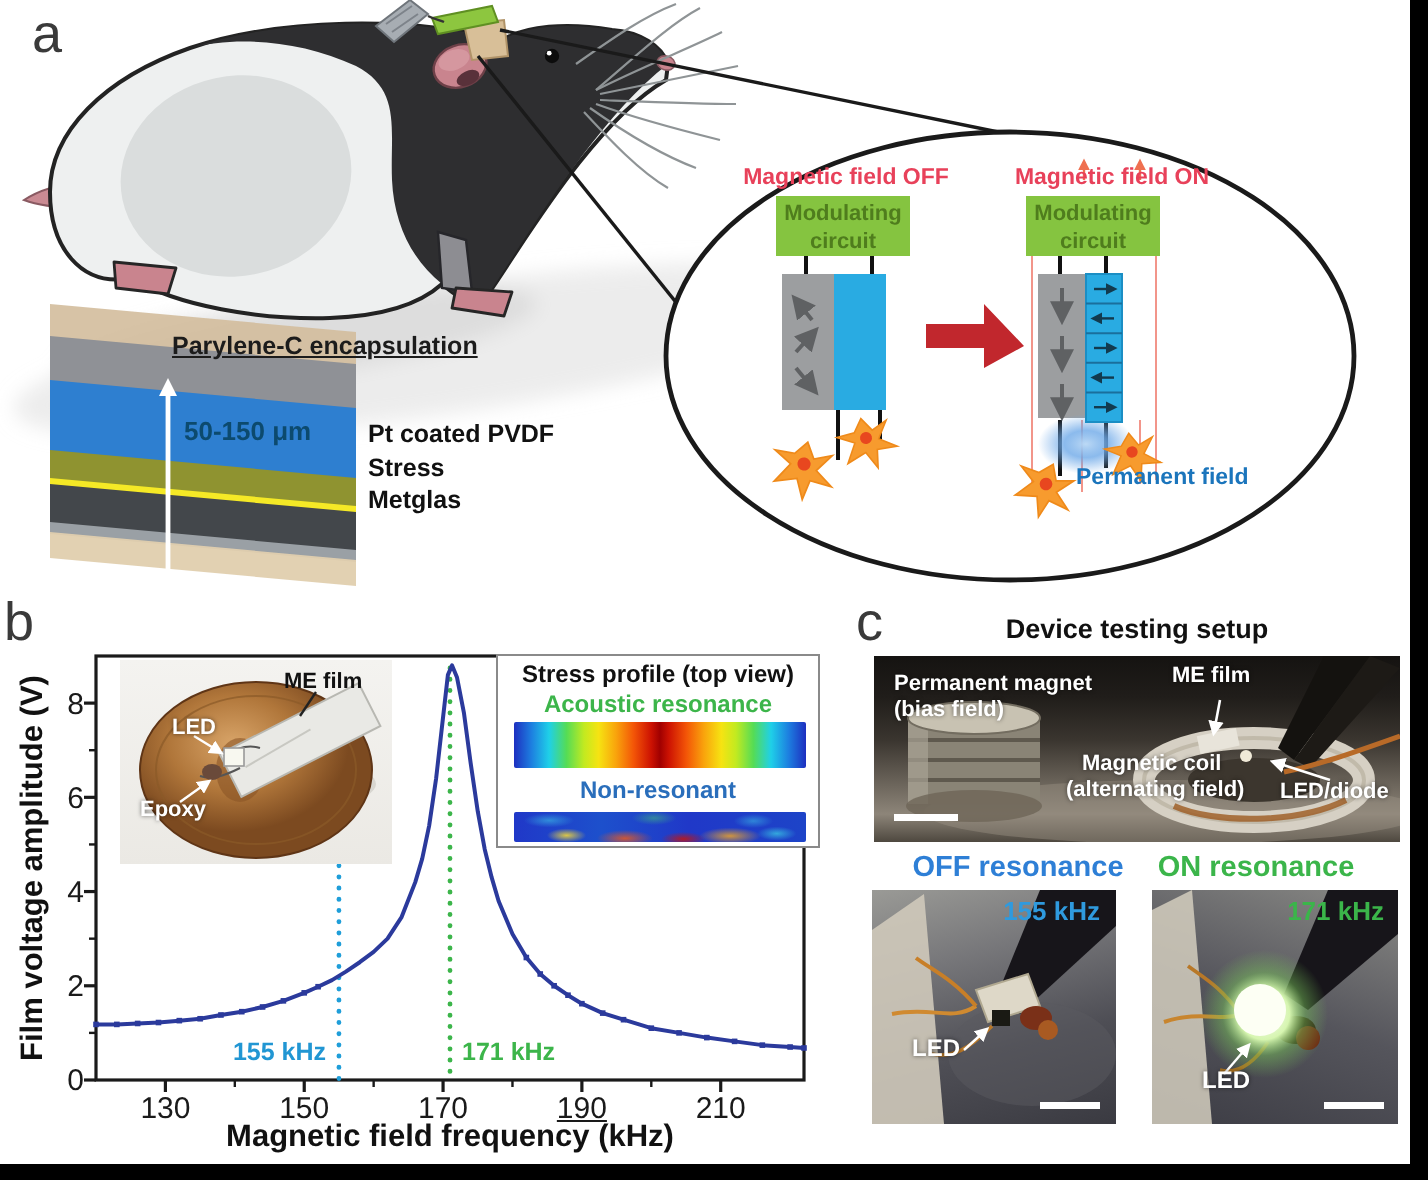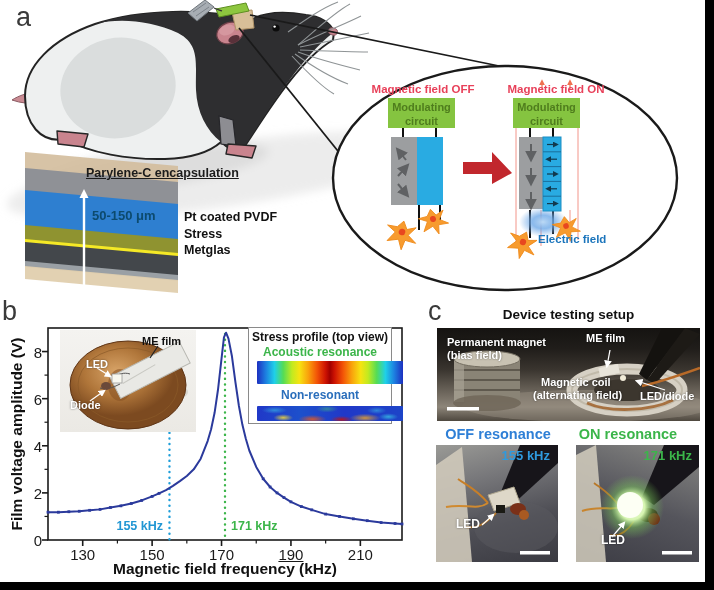--- a/index.html
+++ b/index.html
@@ -288,21 +288,21 @@
   <div class="abs lbl ctr" style="left:360px;top:83px;width:126px;font-size:11.5px;font-weight:700;color:#e8415a;">Magnetic field OFF</div>
   <div class="abs lbl ctr" style="left:493px;top:83px;width:126px;font-size:11.5px;font-weight:700;color:#e8415a;">Magnetic field ON</div>
   <div class="abs lbl ctr" style="left:388px;top:98px;width:67px;height:30px;background:#85c440;font-size:11px;font-weight:600;color:#4f7d1d;line-height:14px;padding-top:2px;box-sizing:border-box;z-index:5;">
     <span>Modulating</span><br>
     <span>circuit</span>
   </div>
   <div class="abs lbl ctr" style="left:513px;top:98px;width:67px;height:30px;background:#85c440;font-size:11px;font-weight:600;color:#4f7d1d;line-height:14px;padding-top:2px;box-sizing:border-box;z-index:5;">
     <span>Modulating</span><br>
     <span>circuit</span>
   </div>
-  <div class="abs lbl" style="left:538px;top:233px;font-size:11.5px;font-weight:700;color:#1b75bc;">Electric field</div>
+  <div class="abs lbl" style="left:538px;top:233px;font-size:11.5px;font-weight:700;color:#1b75bc;">Permanent field</div>
 
   <div class="abs lbl ctr sem" style="left:48px;top:560px;width:354px;font-size:15.5px;">Magnetic field frequency (kHz)</div>
   <div class="abs lbl ctr sem" style="left:8px;top:540px;width:212px;font-size:15.5px;transform-origin:0 0;transform:rotate(-90deg);">Film voltage amplitude (V)</div>
   <div class="abs lbl rt" style="left:103px;top:519px;width:60px;font-size:12.5px;font-weight:700;color:#2196d3;">155 kHz</div>
   <div class="abs lbl" style="left:231px;top:519px;width:60px;font-size:12.5px;font-weight:700;color:#3cb54a;">171 kHz</div>
 
   <div class="abs photo" style="left:60px;top:330px;width:136px;height:102px;background:linear-gradient(180deg,#f4f3f0,#ebe9e4);">
     <svg width="136" height="102" viewBox="0 0 136 102">
       <ellipse cx="70" cy="62" rx="58" ry="15" fill="#d8d6d0"></ellipse>
       <ellipse cx="68" cy="55" rx="58" ry="44" fill="url(#copper)" stroke="#5f3516" stroke-width="1"></ellipse>
@@ -313,23 +313,23 @@
       <path d="M 52,48 C 58,44 64,42 70,44 M 60,54 C 52,58 46,60 40,58" stroke="#555" stroke-width="1" fill="none"></path>
       <rect x="52" y="44" width="10" height="9" fill="#f8f8f0" stroke="#999" stroke-width="0.8"></rect>
       <ellipse cx="46" cy="56" rx="5" ry="4" fill="#6a4a3a"></ellipse>
       <line x1="98" y1="16" x2="90" y2="28" stroke="#222" stroke-width="1.2"></line>
       <line x1="37" y1="38" x2="50" y2="46" stroke="#fff" stroke-width="1.2" marker-end="url(#mwhite)"></line>
       <line x1="30" y1="71" x2="44" y2="61" stroke="#fff" stroke-width="1.2" marker-end="url(#mwhite)"></line>
     </svg>
   </div>
   <div class="abs lbl sem" style="left:142px;top:335px;font-size:11px;color:#111;z-index:6;">ME film</div>
   <div class="abs lbl white" style="left:86px;top:358px;font-size:11px;font-weight:600;z-index:6;">LED</div>
-  <div class="abs lbl white" style="left:70px;top:399px;font-size:11px;font-weight:600;z-index:6;">Diode</div>
-
-  <div class="abs inset-box" style="left:248px;top:327px;width:144px;height:97px;background:#fff;border:1.5px solid #8a8a8a;box-sizing:border-box;">
+  <div class="abs lbl white" style="left:70px;top:399px;font-size:11px;font-weight:600;z-index:6;">Epoxy</div>
+
+  <div class="abs inset-box" style="left:248px;top:327px;width:162px;height:97px;background:#fff;border:1.5px solid #8a8a8a;box-sizing:border-box;">
     <div class="abs lbl ctr sem" style="left:0;top:3px;width:100%;font-size:12px;color:#111;">Stress profile (top view)</div>
     <div class="abs lbl ctr sem" style="left:0;top:18px;width:100%;font-size:12px;color:#3cb54a;">Acoustic resonance</div>
     <div id="strip-res" class="strip"></div>
     <div class="abs lbl ctr sem" style="left:0;top:61px;width:100%;font-size:12px;color:#2a6ebb;">Non-resonant</div>
     <div id="strip-non" class="strip"></div>
   </div>
 
   <div class="abs lbl ctr sem" style="left:437px;top:307px;width:263px;font-size:13.5px;color:#111;">Device testing setup</div>
 
   <div class="abs photo" style="left:437px;top:328px;width:263px;height:93px;background:linear-gradient(180deg,#151311 0%,#201d1a 22%,#3a352f 45%,#6e675d 70%,#8d8579 85%,#4e483f 100%);">
@@ -364,21 +364,21 @@
       <rect x="10" y="79" width="32" height="3.5" fill="#fff"></rect>
     </svg>
   </div>
   <div class="abs lbl white sem" style="left:447px;top:336px;font-size:11px;z-index:6;">Permanent magnet</div>
   <div class="abs lbl white sem" style="left:447px;top:349px;font-size:11px;z-index:6;">(bias field)</div>
   <div class="abs lbl white sem" style="left:586px;top:332px;font-size:11px;z-index:6;">ME film</div>
   <div class="abs lbl white sem" style="left:541px;top:376px;font-size:11px;z-index:6;">Magnetic coil</div>
   <div class="abs lbl white sem" style="left:533px;top:389px;font-size:11px;z-index:6;">(alternating field)</div>
   <div class="abs lbl white sem" style="left:640px;top:390px;font-size:11px;z-index:6;">LED/diode</div>
 
-  <div class="abs lbl ctr" style="left:436px;top:426px;width:124px;font-size:14.5px;font-weight:700;color:#2e7fd6;">OFF resonance</div>
+  <div class="abs lbl ctr" style="left:447px;top:426px;width:124px;font-size:14.5px;font-weight:700;color:#2e7fd6;">OFF resonance</div>
   <div class="abs lbl ctr" style="left:566px;top:426px;width:124px;font-size:14.5px;font-weight:700;color:#3bb54a;">ON resonance</div>
 
   <div class="abs photo" style="left:436px;top:445px;width:122px;height:117px;background:linear-gradient(165deg,#9a9a96 0%,#77777a 30%,#4e4e55 65%,#3a3a41 100%);">
     <svg width="122" height="117" viewBox="0 0 122 117">
       <ellipse cx="80" cy="82" rx="42" ry="26" fill="#5a5a60" opacity="0.5"></ellipse>
       <polygon points="0,20 26,2 36,117 0,117" fill="#cfc9ba" opacity="0.9"></polygon>
       <polygon points="84,0 122,0 122,18 74,62 62,54" fill="#17151a"></polygon>
       <path d="M 10,62 C 30,58 40,66 52,58" stroke="#d08a30" stroke-width="2" fill="none"></path>
       <path d="M 52,58 C 40,44 30,40 22,34" stroke="#c87f28" stroke-width="2" fill="none"></path>
       <path d="M 60,68 C 48,80 40,84 30,82" stroke="#b87828" stroke-width="1.8" fill="none"></path>

